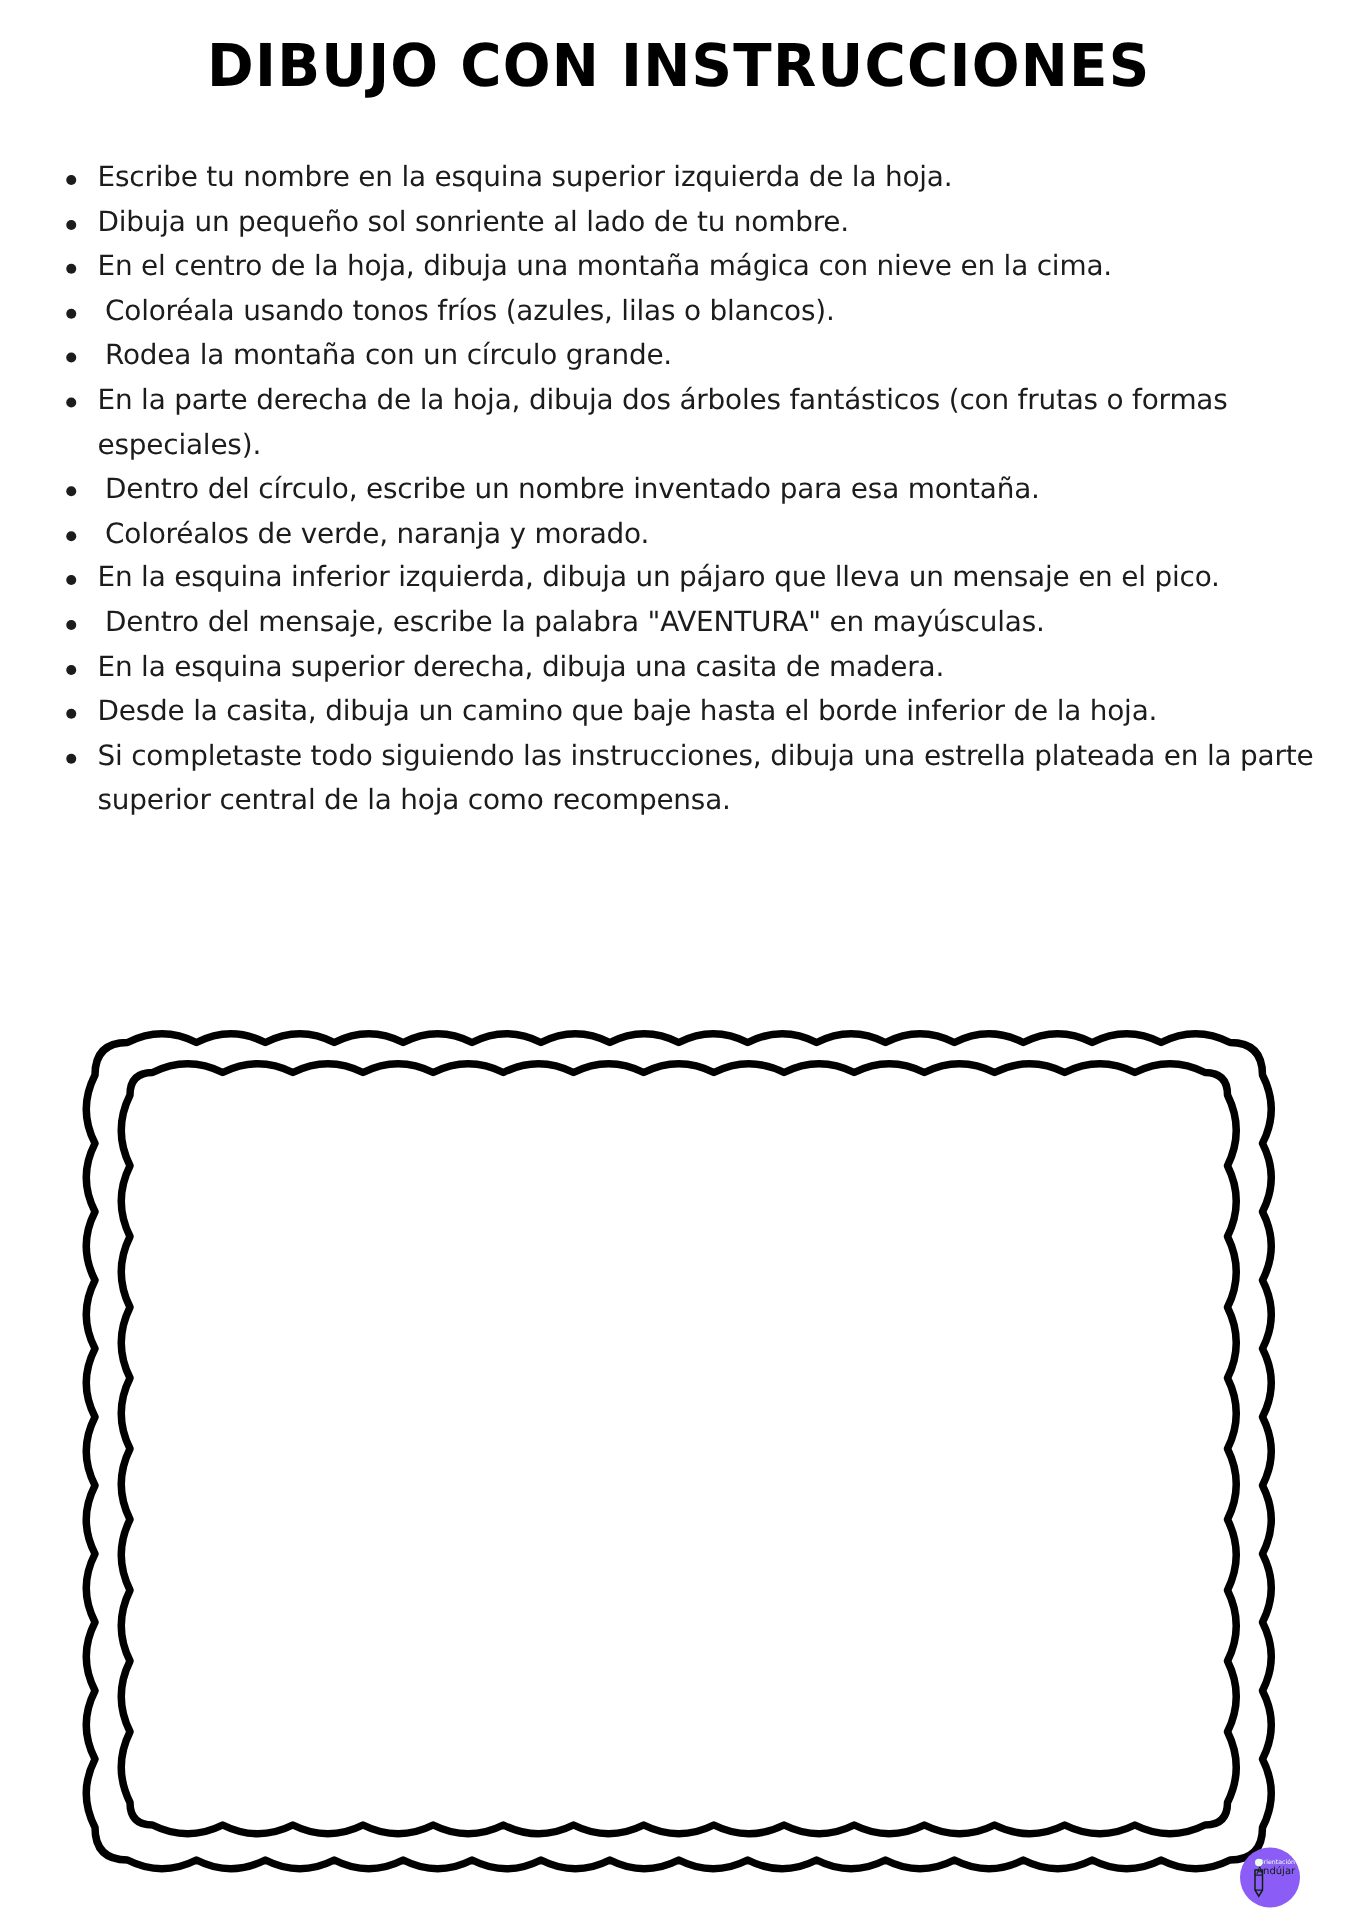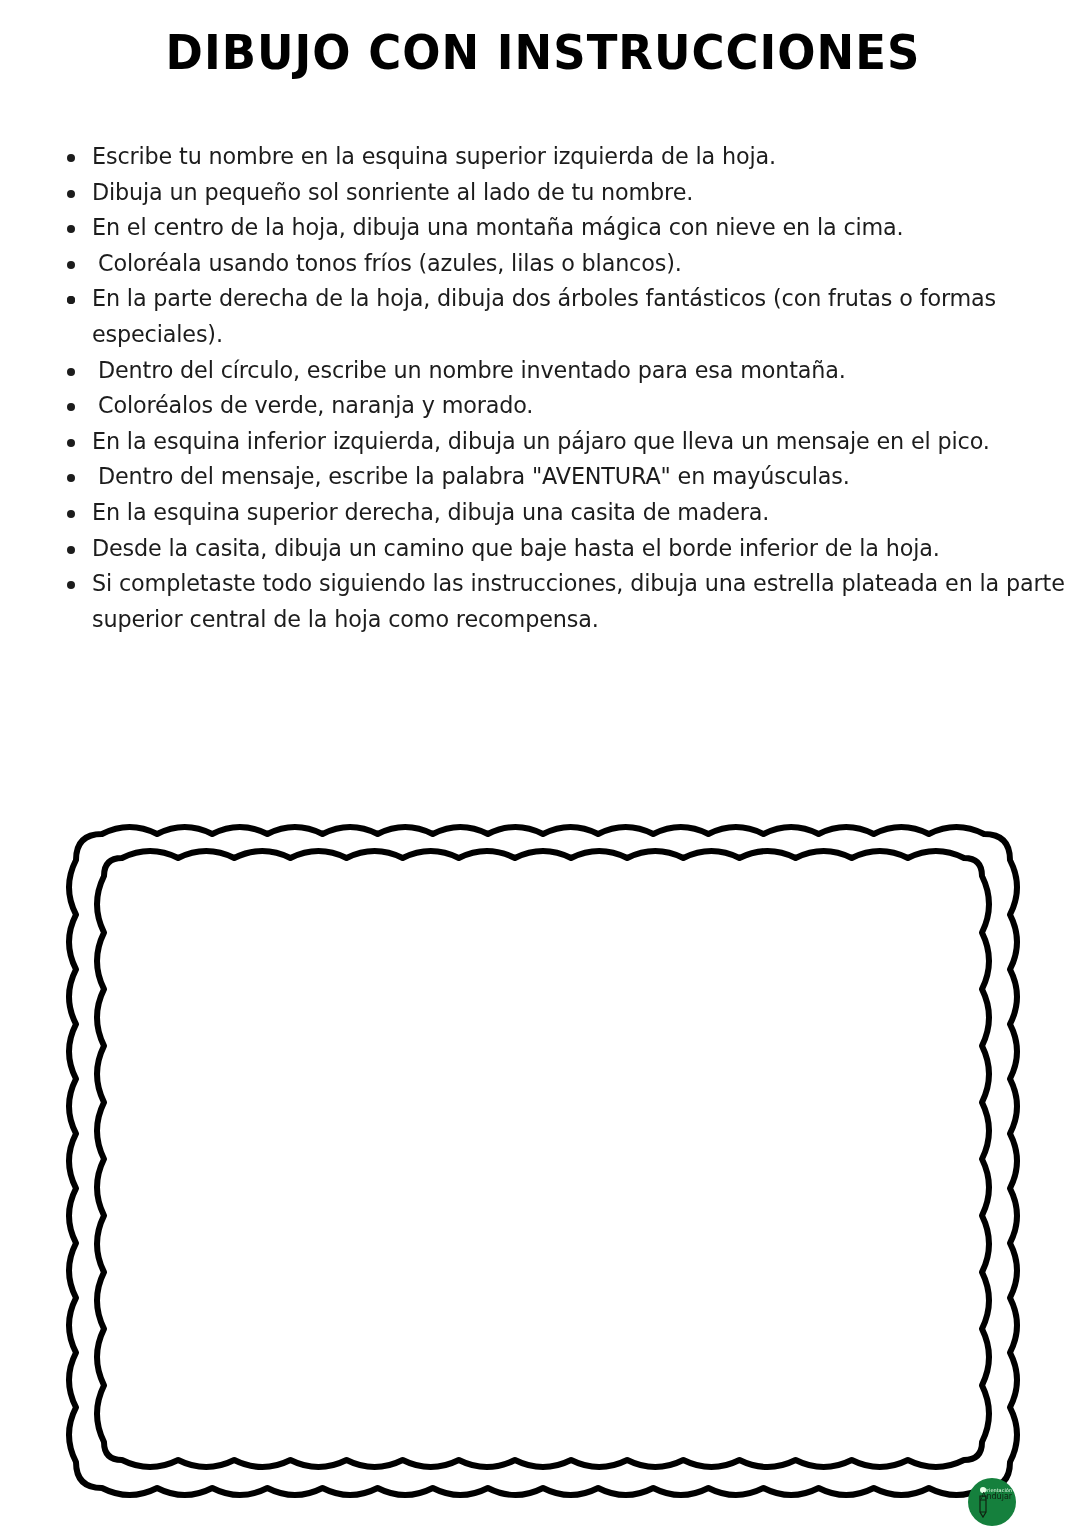--- a/index.html
+++ b/index.html
@@ -3,50 +3,50 @@
 <meta charset="utf-8">
 <style>
   html, body { margin: 0; padding: 0; background: #ffffff; }
   body { width: 1086px; height: 1536px; position: relative; overflow: hidden; font-family: "DejaVu Sans", sans-serif; color: #1a1a1a; }
   .title {
     position: absolute; left: 0; top: 26px; width: 1086px; text-align: center;
     font-family: "DejaVu Sans", sans-serif; font-weight: bold; font-size: 45px;
     letter-spacing: 1px; color: #000; transform: scaleY(1.05);
   }
   .list {
-    position: absolute; left: 48px; top: 125px; width: 1010px; margin: 14px; padding: 0; list-style: none;
+    position: absolute; left: 48px; top: 125px; width: 1010px; margin: 0; padding: 0; list-style: none;
   }
   .list li {
     position: relative; padding-left: 30px; font-size: 22.3px; line-height: 35.6px; color: #1c1c1c;
     letter-spacing: -0.15px;
   }
   .list li .bullet {
     position: absolute; left: 5px; top: 15px; width: 8px; height: 8px; border-radius: 50%; background: #1c1c1c;
   }
   .list li .txt.indent { padding-left: 6px; }
   .frame { position: absolute; left: 0; top: 0; }
   .logo {
-    position: absolute; left: 968px; top: 1478px; width: 48px; height: 48px; border-radius: 50%;
-    background: #15803d; overflow: hidden;
+    position: absolute; left: 992px; top: 1478px; width: 48px; height: 48px; border-radius: 50%;
+    background: #8b5cf6; overflow: hidden;
   }
   .logo .l1 { position: absolute; left: 15px; top: 9px; font-size: 5px; color: #e8ffe8; font-family: "DejaVu Sans", sans-serif; }
   .logo .l2 { position: absolute; left: 13px; top: 14px; font-size: 8px; color: #102010; font-family: "DejaVu Sans", sans-serif; }
   .logo svg { position: absolute; left: 0; top: 0; }
 </style>
 </head>
 <body>
 
 <div class="title">DIBUJO CON INSTRUCCIONES</div>
 
 <ul class="list">
   <li><span class="bullet"></span><span class="txt">Escribe tu nombre en la esquina superior izquierda de la hoja.</span></li>
   <li><span class="bullet"></span><span class="txt">Dibuja un pequeño sol sonriente al lado de tu nombre.</span></li>
   <li><span class="bullet"></span><span class="txt">En el centro de la hoja, dibuja una montaña mágica con nieve en la cima.</span></li>
   <li><span class="bullet"></span><span class="txt indent">Coloréala usando tonos fríos (azules, lilas o blancos).</span></li>
-  <li><span class="bullet"></span></li>
+  <li><span class="bullet"></span><span class="txt indent">Rodea la montaña con un círculo grande.</span></li>
   <li><span class="bullet"></span><span class="txt">En la parte derecha de la hoja, dibuja dos árboles fantásticos (con frutas o formas especiales).</span></li>
   <li><span class="bullet"></span><span class="txt indent">Dentro del círculo, escribe un nombre inventado para esa montaña.</span></li>
   <li><span class="bullet"></span><span class="txt indent">Coloréalos de verde, naranja y morado.</span></li>
   <li><span class="bullet"></span><span class="txt">En la esquina inferior izquierda, dibuja un pájaro que lleva un mensaje en el pico.</span></li>
   <li><span class="bullet"></span><span class="txt indent">Dentro del mensaje, escribe la palabra "AVENTURA" en mayúsculas.</span></li>
   <li><span class="bullet"></span><span class="txt">En la esquina superior derecha, dibuja una casita de madera.</span></li>
   <li><span class="bullet"></span><span class="txt">Desde la casita, dibuja un camino que baje hasta el borde inferior de la hoja.</span></li>
   <li><span class="bullet"></span><span class="txt">Si completaste todo siguiendo las instrucciones, dibuja una estrella plateada en la parte superior central de la hoja como recompensa.</span></li>
 </ul>
 

